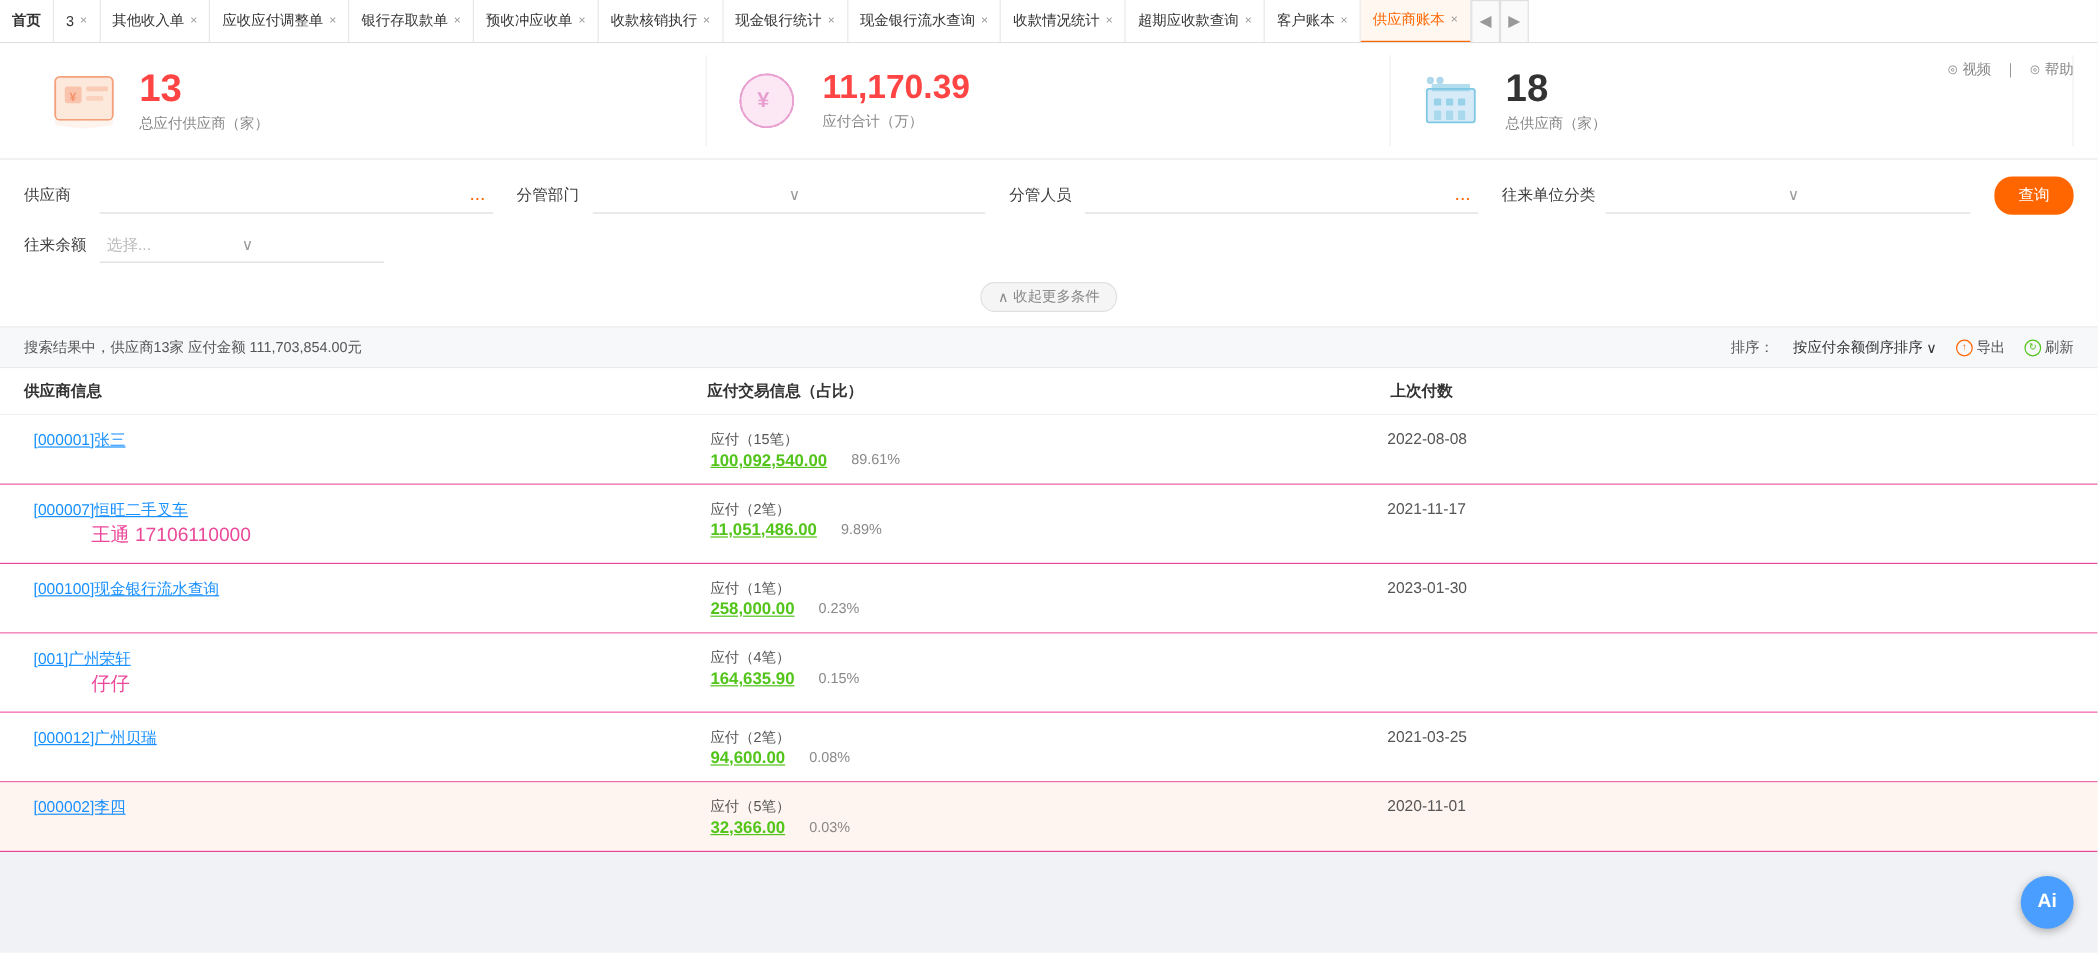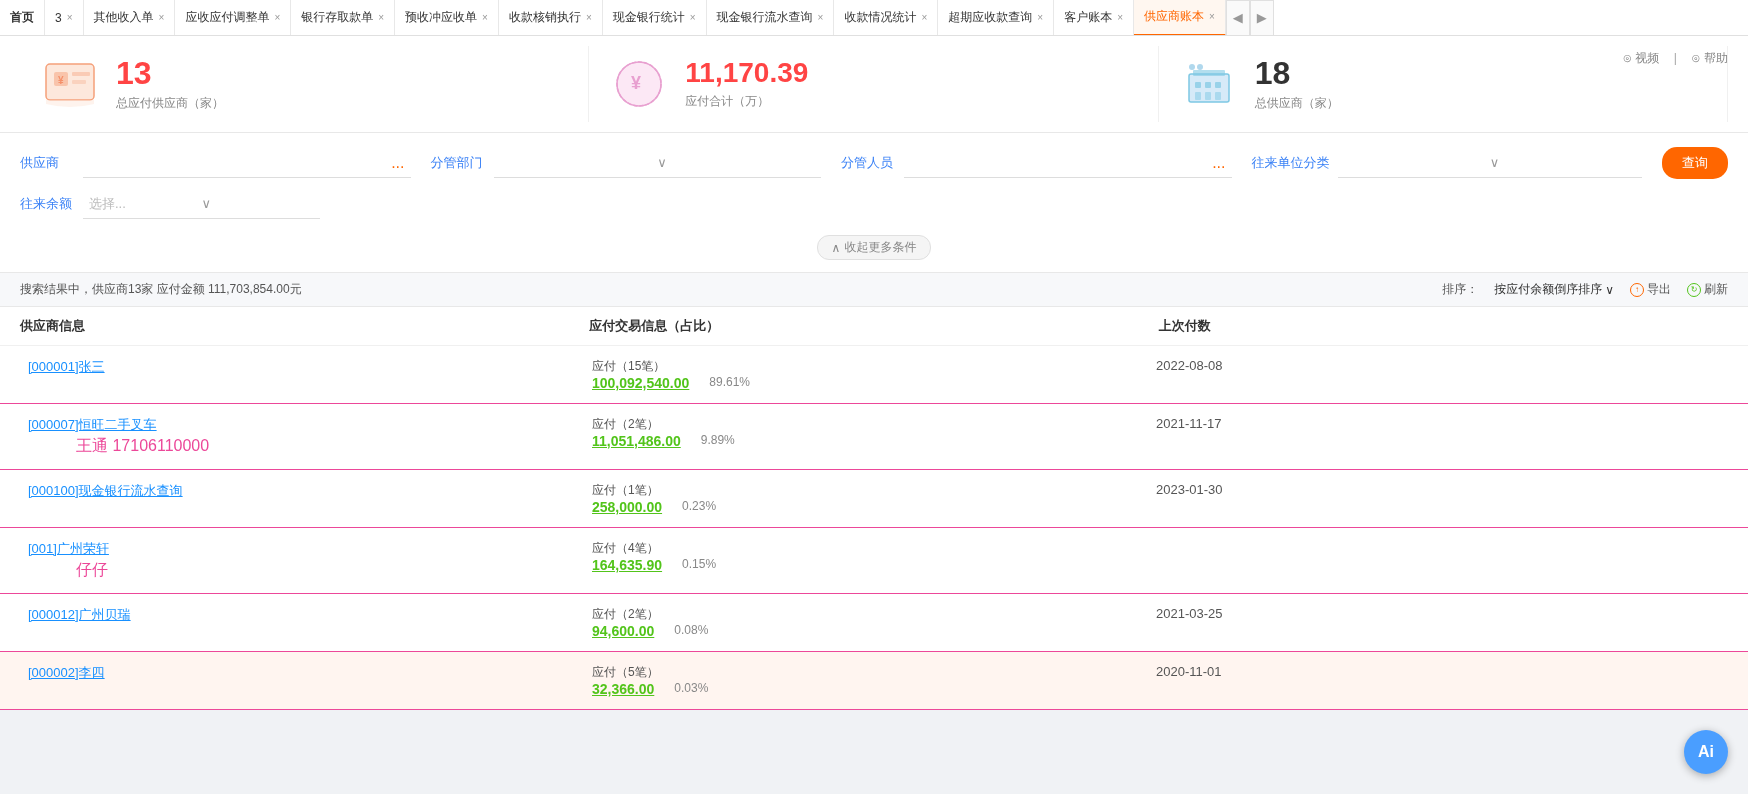--- a/index.html
+++ b/index.html
@@ -117,21 +117,21 @@
       gap: 20px;
     }
     .filter-item {
       display: flex;
       align-items: center;
       flex: 1;
       min-width: 0;
     }
     .filter-label {
       font-size: 13px;
-      color: #3b82f6;
+      color: #404040;
       white-space: nowrap;
       margin-right: 8px;
       min-width: 55px;
     }
     .filter-input {
       flex: 1;
       height: 30px;
       border: none;
       border-bottom: 1px solid #ddd;
       outline: none;
@@ -277,21 +277,21 @@
     }
     .tx-label { font-size: 12px; color: #555; }
     .tx-amount {
       color: #52c41a;
       font-size: 14px;
       font-weight: bold;
       text-decoration: underline;
       cursor: pointer;
     }
     .tx-percent { font-size: 12px; color: #888; margin-left: 16px; }
-    .tx-row { display: flex; align-items: flex-start; gap: 4px; }
+    .tx-row { display: flex; align-items: center; gap: 4px; }
     .last-pay { font-size: 13px; color: #555; }
   </style>
 </head>
 <body>
 
 <div class="top-nav">
   <div class="nav-tab home">
     <span>首页</span>
   </div>
   <div class="nav-tab">

